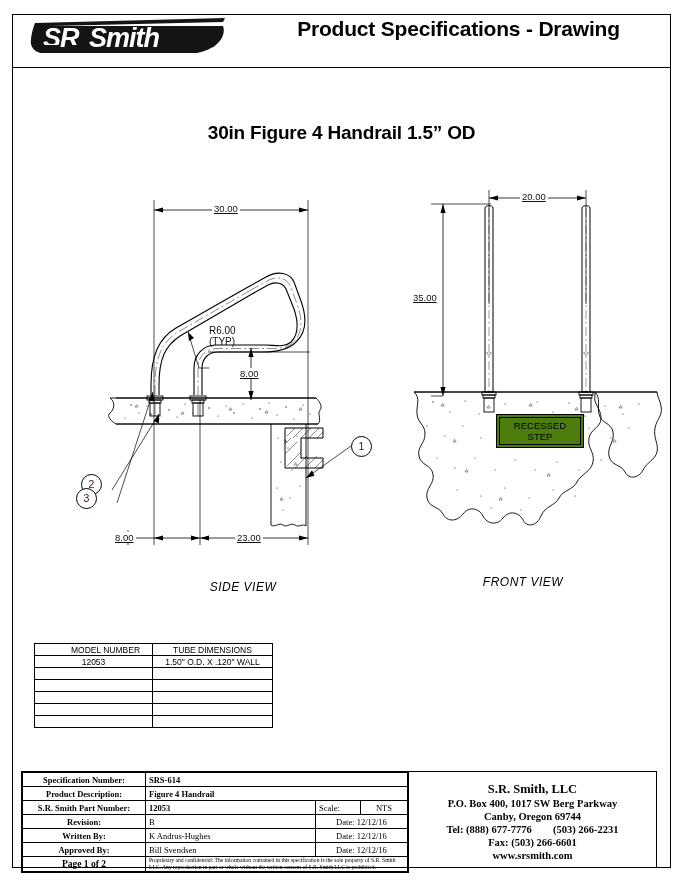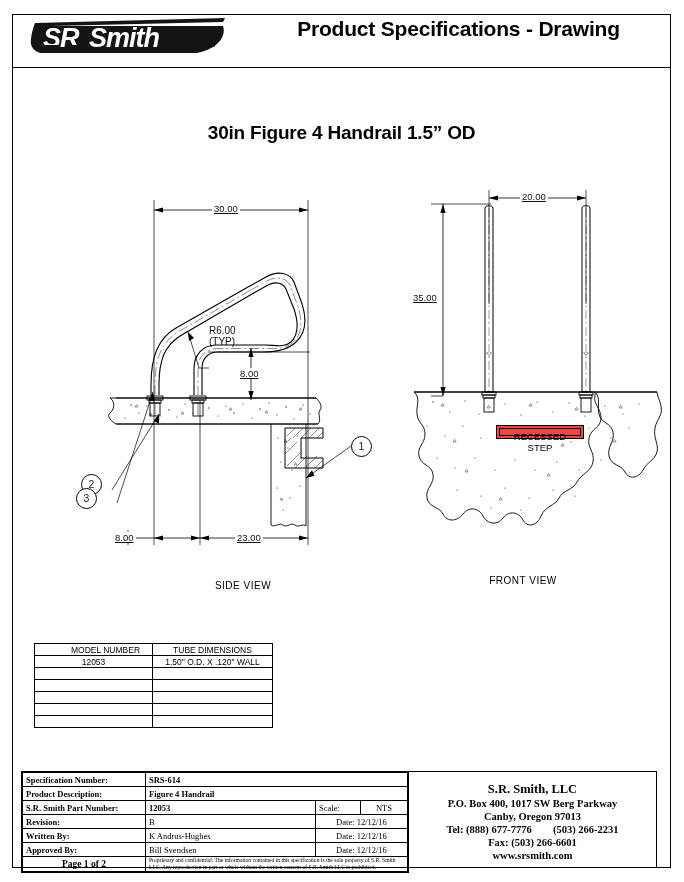--- a/index.html
+++ b/index.html
@@ -77,23 +77,24 @@
   
   #drawing-area {
     position: absolute;
     left: 13px;
     top: 170px;
     width: 657px;
     height: 440px;
   }
   .view-label {
     position: absolute;
-    font-size: 10px;
+    font-size: 12px;
     letter-spacing: 0.5px;
     color: #000;
+    font-style: italic;
   }
   #side-view-label { left: 175px; top: 410px; width: 110px; text-align: center; }
   #front-view-label { left: 450px; top: 405px; width: 120px; text-align: center; }
 
   .dim-text {
     position: absolute;
     font-size: 9.5px;
     color: #111;
     background: #fff;
     padding: 0 2px;
@@ -154,21 +155,21 @@
     border-collapse: collapse;
     width: 100%;
     font-size: 8.5px;
   }
   #title-block td {
     border: 0.8px solid #000;
     padding: 0 3px;
     height: 13px;
     font-family: "Liberation Serif", serif;
   }
-  .tb-label { text-align: left; width: 116px; font-weight: bold; white-space: nowrap; margin-top: 28px; }
+  .tb-label { text-align: center; width: 116px; font-weight: bold; white-space: nowrap; margin-top: 28px; }
   .tb-value { font-weight: bold; margin-top: 16px; }
   .tb-scale-label { width: 38px; text-align: left; font-weight: normal; margin-top: 23px; }
   .tb-scale-value { width: 40px; text-align: center; font-weight: normal; }
   .tb-date { width: 78px; text-align: center; font-weight: normal; white-space: nowrap; }
   .tb-page { text-align: center; font-weight: bold; font-size: 9.5px; }
   .tb-disclaimer {
     font-size: 5.6px;
     line-height: 7.2px;
     font-weight: normal;
     padding: 1px 3px;
@@ -502,22 +503,22 @@
 
     <div class="dim-text" style="left:507px; top:21px;">20.00</div>
     <div class="dim-text" style="left:398px; top:122px;">35.00</div>
 
     
     <div class="balloon" style="left:338px; top:266px;">1</div>
     <div class="balloon" style="left:68px; top:304px;">2</div>
     <div class="balloon" style="left:63px; top:318px;">3</div>
 
     
-    <div style="position:absolute; left:483px; top:255px; width:88px; height:14px;
-                border:1px solid #000; background:#ef4444; box-sizing:border-box;">
+    <div style="position:absolute; left:483px; top:244px; width:88px; height:34px;
+                border:1px solid #000; background:#4d7c0f; box-sizing:border-box;">
       <div style="position:absolute; left:2px; top:2px; right:2px; bottom:2px;
                   border:1px solid #000; box-sizing:border-box; text-align:center;
                   font-size:9.5px; line-height:11px; padding-top:2px;">
         <div>RECESSED</div>
         <div>STEP</div>
       </div>
     </div>
 
     
     <div class="view-label" id="side-view-label">SIDE VIEW</div>
@@ -595,21 +596,21 @@
         <td class="tb-page">Page 1 of 2</td>
         <td class="tb-disclaimer" colspan="3">Proprietary and confidential: The information contained in this specification is the sole property of S.R. Smith LLC.  Any reproduction in part or whole without the written consent of S.R. Smith LLC is prohibited.</td>
       </tr>
     </tbody>
       </table>
   </div>
 
   <div id="company-block">
     <div id="company-name">S.R. Smith, LLC</div>
     <div class="company-line">P.O. Box 400, 1017 SW Berg Parkway</div>
-    <div class="company-line">Canby, Oregon 97013</div>
+    <div class="company-line">Canby, Oregon 69744</div>
     <div class="company-line">
       <span>Tel: (888) 677-7776</span>
       <span class="phone-gap"></span>
       <span>(503) 266-2231</span>
     </div>
     <div class="company-line">Fax: (503) 266-6601</div>
     <div class="company-line">www.srsmith.com</div>
   </div>
 
 </div>

